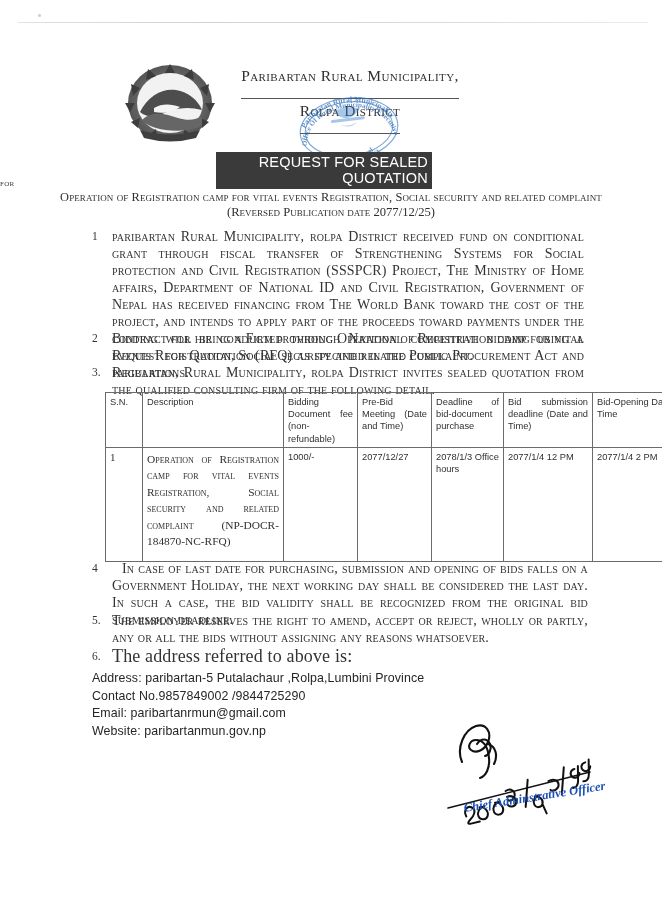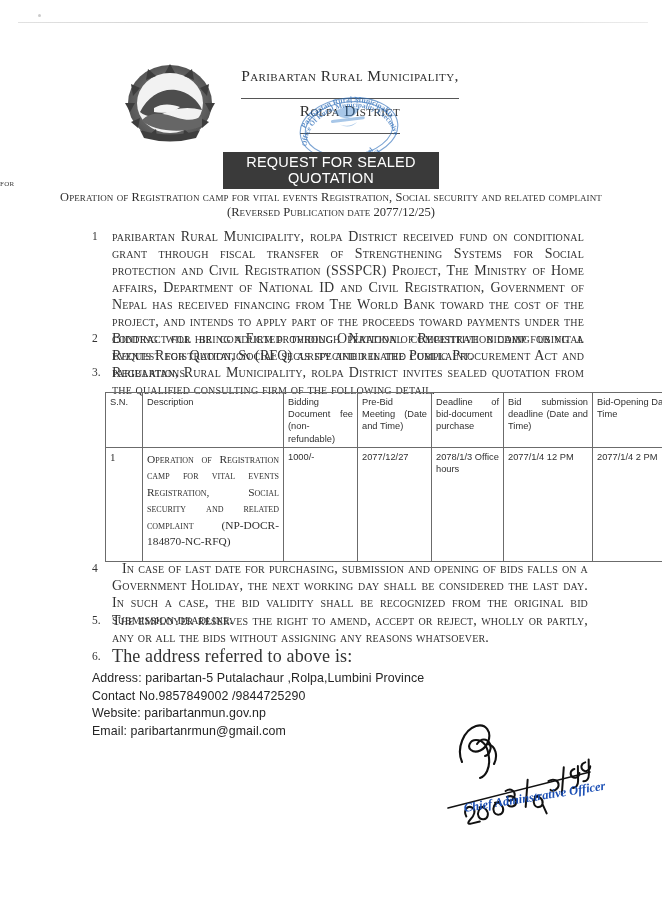--- a/index.html
+++ b/index.html
@@ -80,28 +80,28 @@
     left: 288px; top: 96px;
     width: 122px; height: 66px;
     pointer-events: none;
     opacity: .82;
   }
   .office-stamp svg { display: block; }
 
   
   .title-banner {
     position: absolute;
-    left: 223px; top: 152px;
+    left: 216px; top: 152px;
     width: 216px;
     background: #3a3a3a;
     color: #ffffff;
     font-family: "Liberation Sans", sans-serif;
     font-size: 14.5px;
     letter-spacing: .2px;
-    text-align: center;
+    text-align: right;
     padding: 2px 4px 3px;
     box-sizing: border-box;
   }
   .for-line {
     position: absolute;
     left: 0; top: 177px;
     width: 662px;
     font-family: "Liberation Serif", serif;
     font-variant: small-caps;
     font-size: 10px;
@@ -379,22 +379,22 @@
   </div>
 
   <div class="clause plain" id="clause-6">
     <div class="num">6.</div>
     <div class="body">The address referred to above is:</div>
   </div>
 
   <div class="address-block">
     <div>Address: paribartan-5 Putalachaur ,Rolpa,Lumbini Province</div>
     <div>Contact No.9857849002 /9844725290</div>
+    <div>Email: paribartanrmun@gmail.com</div>
     <div>Website: paribartanmun.gov.np</div>
-    <div>Email: paribartanrmun@gmail.com</div>
   </div>
 
   <div class="signature-area">
     <svg viewBox="0 0 215 150" width="215" height="150">
 
       <g fill="none" stroke="#111" stroke-width="2.1" stroke-linecap="round" stroke-linejoin="round">
         <path d="M22 62 C16 48 24 30 36 26 C46 23 52 32 48 42 C45 50 36 54 31 50 C27 47 30 40 36 40 C44 40 48 48 49 58 C50 68 46 76 40 78"></path>
         <path d="M37 44 C41 38 47 38 50 44 C52 49 49 55 45 56"></path>
         <path d="M48 44 C56 46 58 56 54 64"></path>
       </g>

